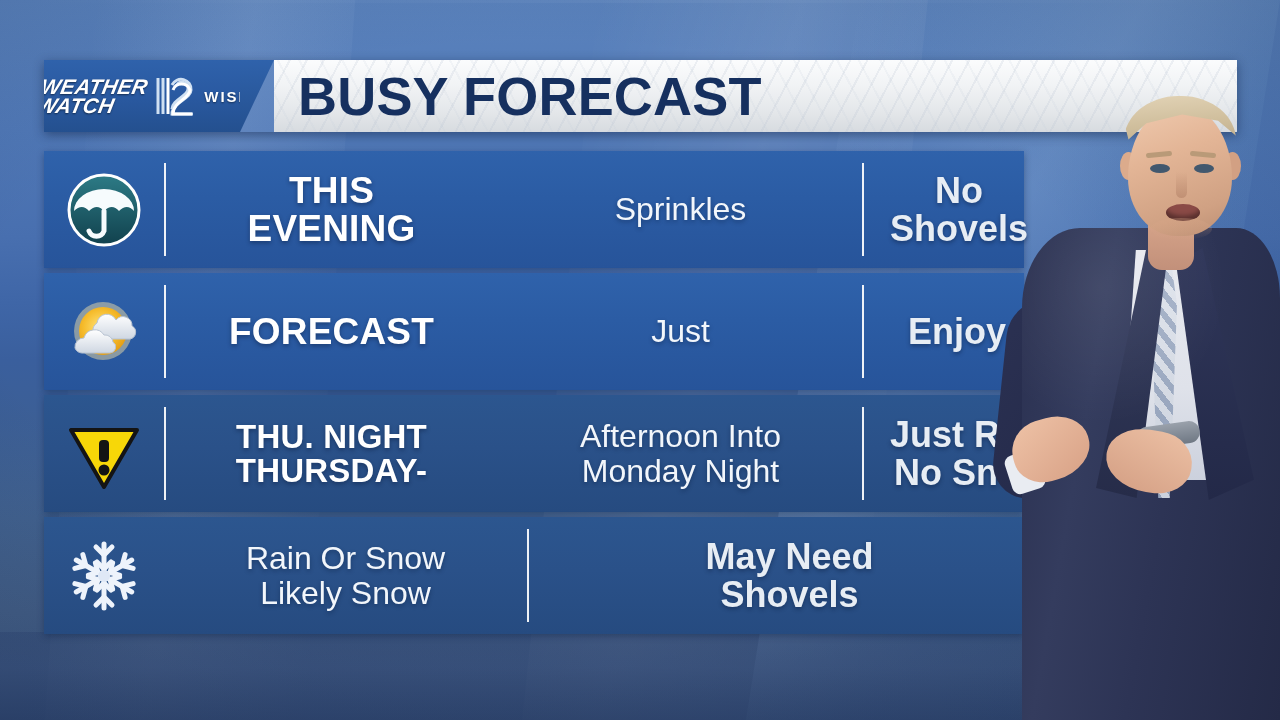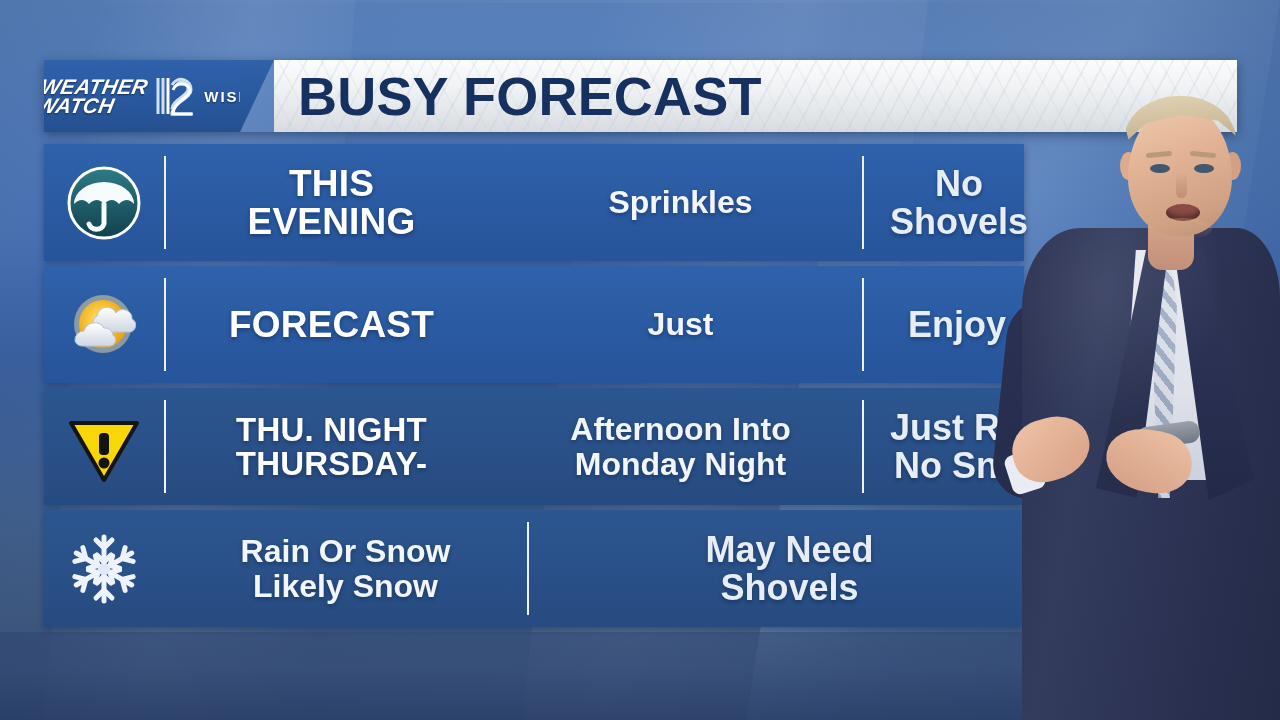--- a/index.html
+++ b/index.html
@@ -126,21 +126,21 @@
   }
   .title-text{
     position:relative; z-index:2;
     font-size:54px; font-weight:bold;
     letter-spacing:.2px;
     color:#16305f;
   }
 
   
   .rows{
-    position:absolute; left:44px; top:144px;
+    position:absolute; left:44px; top:151px;
     width:980px;
     display:flex; flex-direction:column; gap:5px;
   }
   .row{
     position:relative;
     height:117px;
     background:linear-gradient(180deg,#2f62ab 0%,#2b5ca4 40%,#27549a 100%);
     display:flex; align-items:stretch;
     box-shadow:0 2px 7px rgba(10,28,62,.38);
   }
@@ -181,21 +181,21 @@
   }
 
   .day-text{
     font-size:37px; font-weight:bold;
     color:#ffffff; line-height:1.02;
     letter-spacing:.2px;
     text-shadow:0 2px 4px rgba(8,24,56,.45);
   }
   .day-text.small{ font-size:33px; }
   .desc-text{
-    font-size:32px; font-weight:bold;
+    font-size:32px; font-weight:normal;
     color:#f2f6fb; line-height:1.08;
     text-shadow:0 2px 4px rgba(8,24,56,.40);
   }
   .note-text{
     font-size:36px; font-weight:bold;
     color:#e7edf4; line-height:1.03;
     text-shadow:0 2px 4px rgba(8,24,56,.45);
     white-space:nowrap;
   }
 

